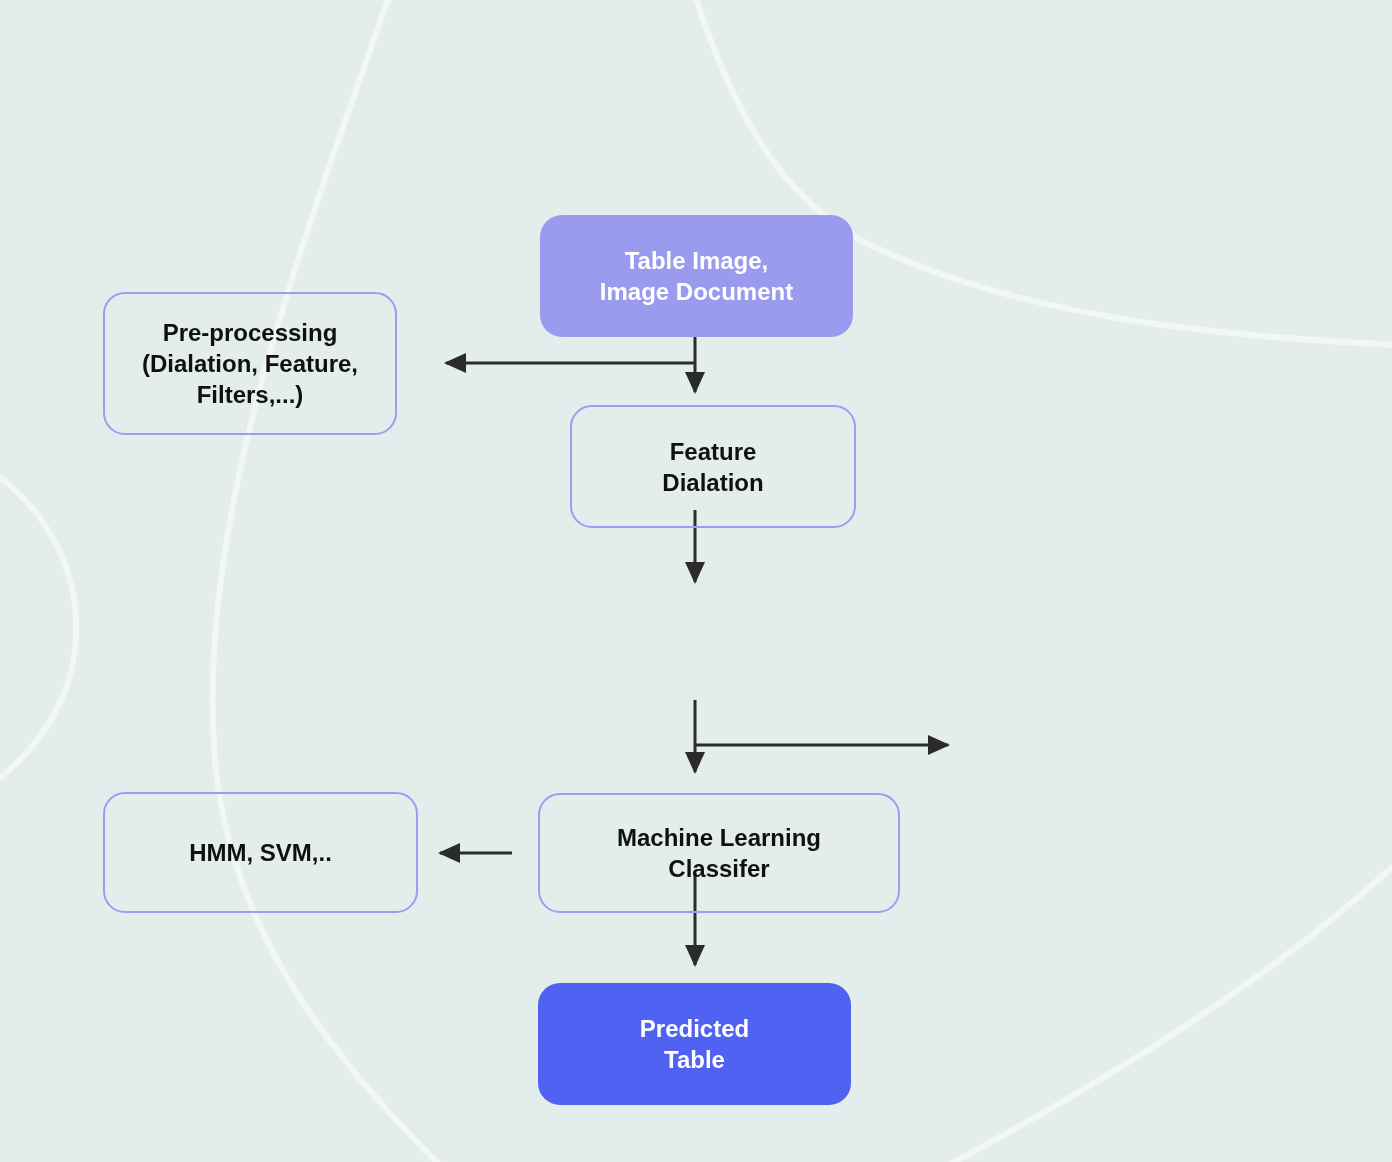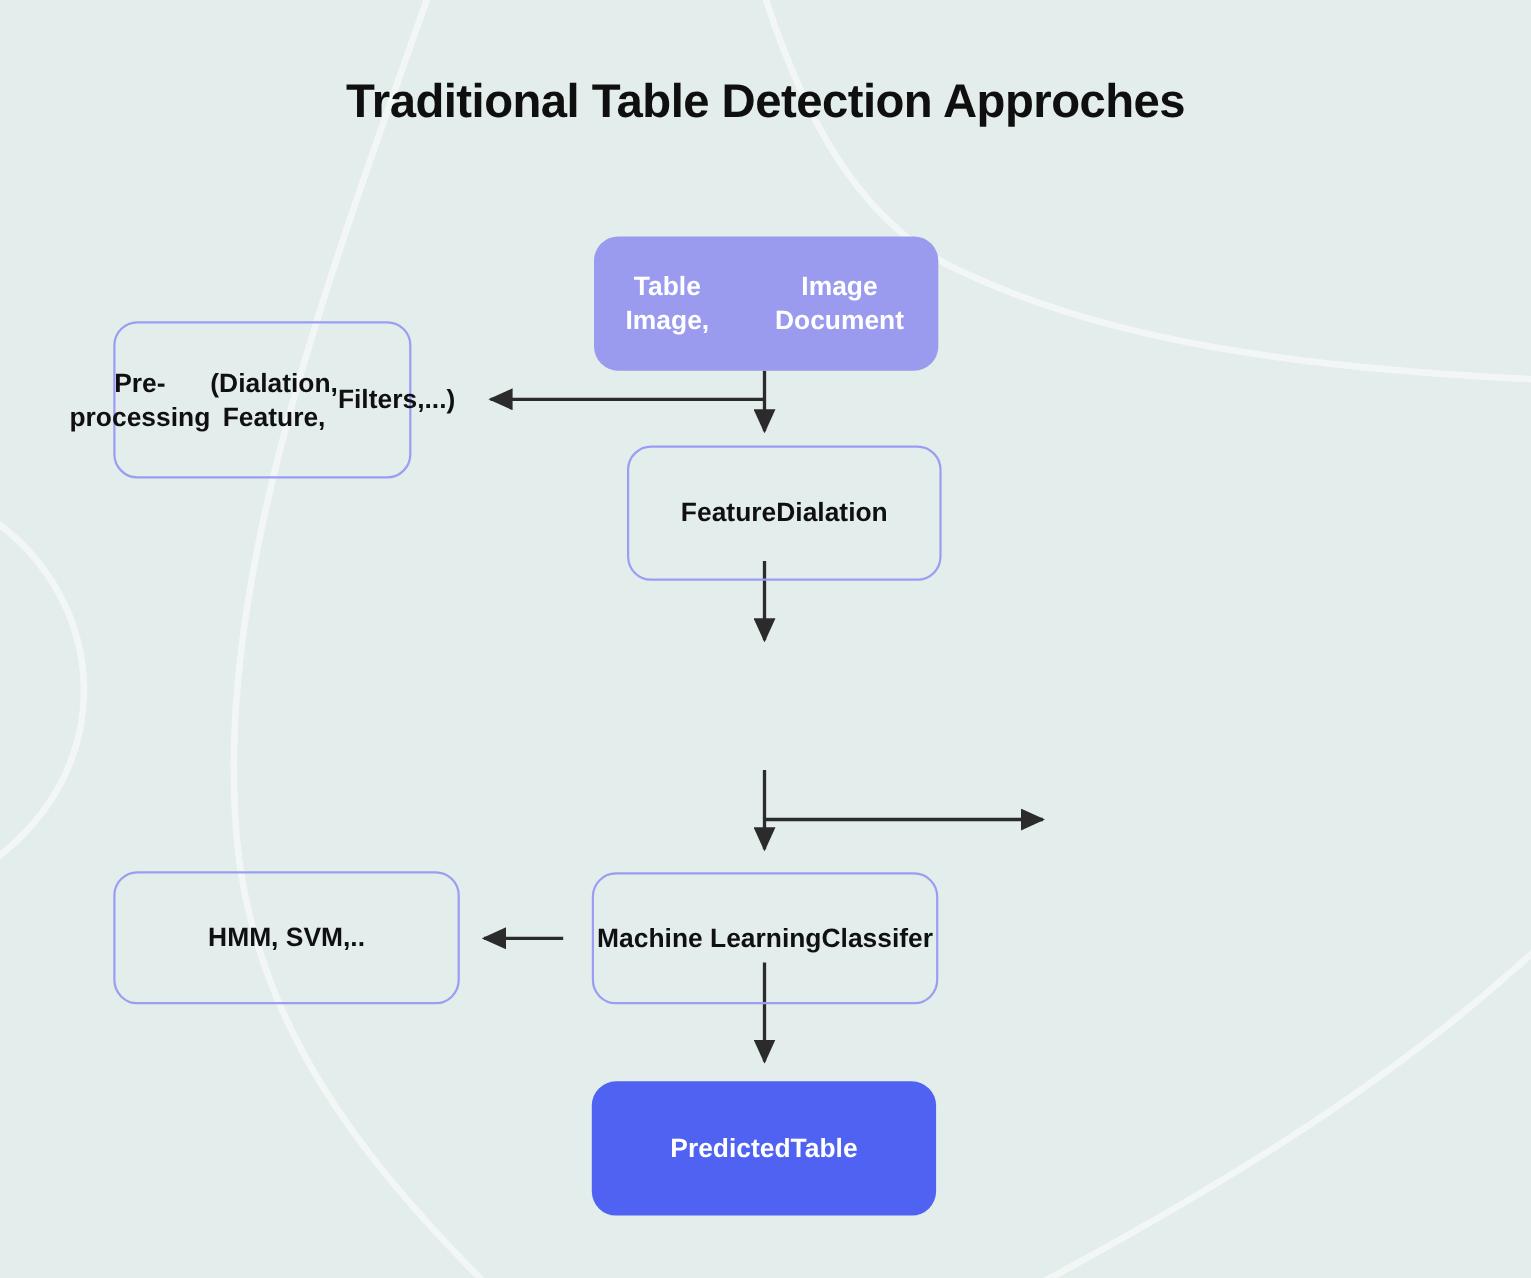--- a/index.html
+++ b/index.html
@@ -22,20 +22,21 @@
     text-align:center;
     font-size:43px;
     font-weight:700;
     letter-spacing:-0.5px;
     color:#0f0f10;
   }
   .node{
     position:absolute;
     border-radius:22px;
     display:flex;
+    flex-direction:column;
     align-items:center;
     justify-content:center;
     text-align:center;
     font-weight:700;
     font-size:24px;
     line-height:31px;
     color:#101013;
     box-sizing:border-box;
   }
   .node.outlined{
@@ -75,41 +76,40 @@
       <path d="M 695,337 L 695,392" marker-end="url(#ah)"></path>
       <path d="M 696,363 L 446,363" marker-end="url(#ah)"></path>
       <path d="M 695,510 L 695,582" marker-end="url(#ah)"></path>
       <path d="M 695,700 L 695,772" marker-end="url(#ah)"></path>
       <path d="M 695,745 L 948,745" marker-end="url(#ah)"></path>
       <path d="M 512,853 L 440,853" marker-end="url(#ah)"></path>
       <path d="M 695,875 L 695,965" marker-end="url(#ah)"></path>
     </g>
   </svg>
 
-  <div class="page-title">Traditional Table Detection Approches</div>
 
   <div class="node filled-light" style="left:540px;top:215px;width:313px;height:122px">
     <div>Table Image,</div>
     <div>Image Document</div>
   </div>
 
-  <div class="node outlined" style="left:103px;top:292px;width:271px;height:143px">
+  <div class="node outlined" style="left:103px;top:292px;width:294px;height:143px">
     <div>Pre-processing</div>
     <div>(Dialation, Feature,</div>
     <div>Filters,...)</div>
   </div>
 
   <div class="node outlined" style="left:570px;top:405px;width:286px;height:123px">
     <div>Feature</div>
     <div>Dialation</div>
   </div>
 
 
 
-  <div class="node outlined" style="left:538px;top:793px;width:315px;height:120px">
+  <div class="node outlined" style="left:538px;top:793px;width:362px;height:120px">
     <div>Machine Learning</div>
     <div>Classifer</div>
   </div>
 
   <div class="node filled-primary" style="left:538px;top:983px;width:313px;height:122px">
     <div>Predicted</div>
     <div>Table</div>
   </div>
 
   <div class="node outlined" style="left:103px;top:792px;width:315px;height:121px">

